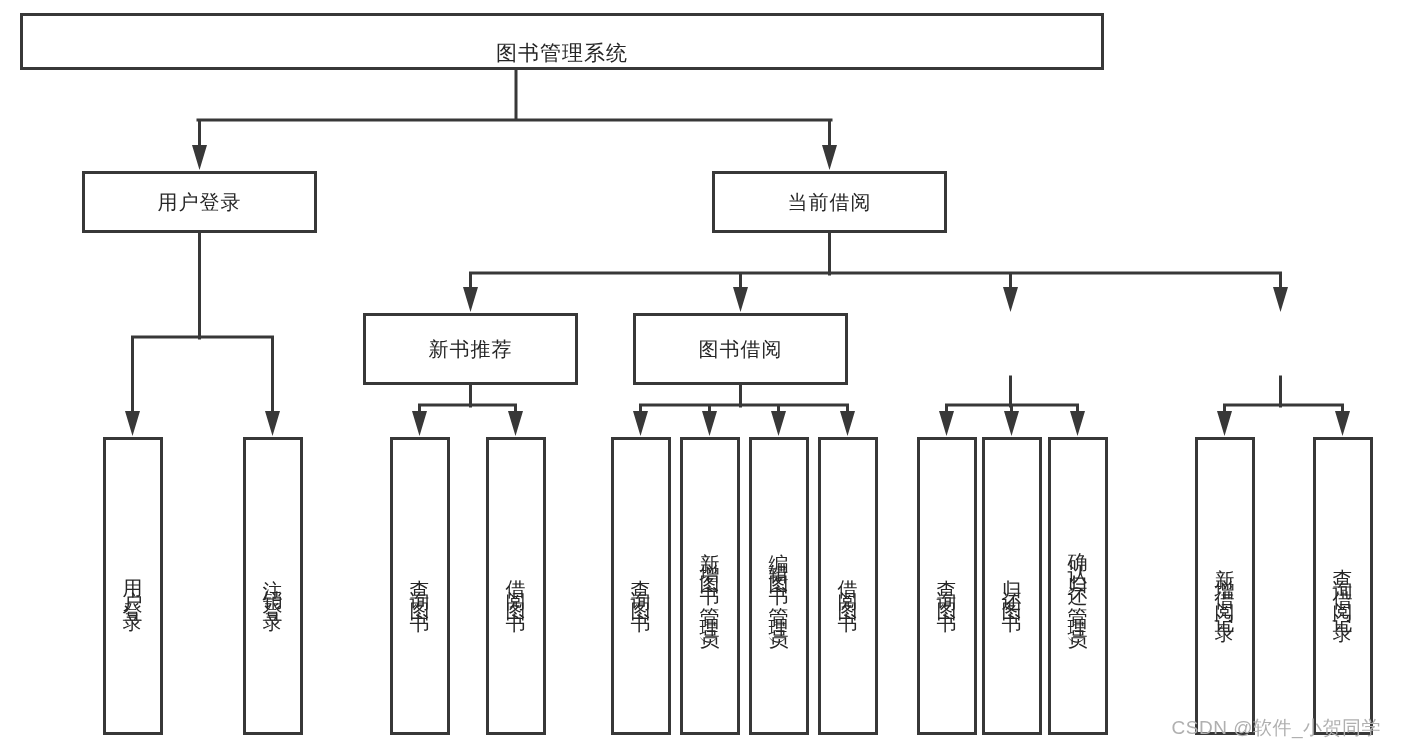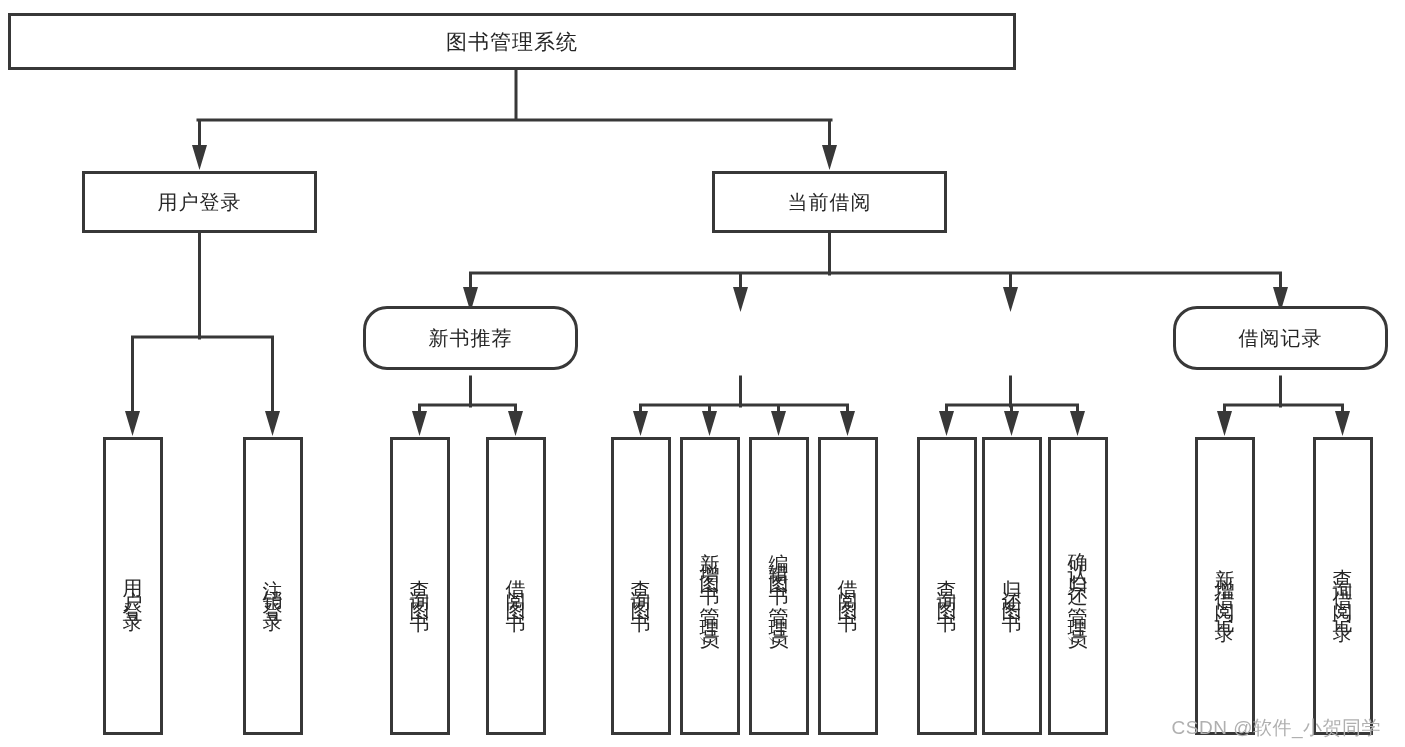--- a/index.html
+++ b/index.html
@@ -29,25 +29,25 @@
     position: absolute;
     border: 3px solid var(--line);
     background: #fff;
     color: var(--text);
     display: flex;
     align-items: center;
     justify-content: center;
     z-index: 2;
   }
   .box.h { font-size: 20px; letter-spacing: 1px; }
-  .box.root { left: 8px; top: 13px; width: 1008px; height: 57px; font-size: 21px; }
+  .box.root { left: 20px; top: 13px; width: 1084px; height: 57px; font-size: 21px; align-items: flex-end; }
   .box.l2 { top: 171px; width: 235px; height: 62px; }
   .box.l2a { left: 82px; }
   .box.l2b { left: 712px; }
-  .box.l3 { top: 306px; width: 215px; height: 64px; border-radius: 24px; }
+  .box.l3 { top: 313px; width: 215px; height: 72px; }
   .box.l3a { left: 363px; }
   .box.l3b { left: 633px; }
   .box.l3c { left: 903px; }
   .box.l3d { left: 1173px; }
   .box.leaf { top: 437px; width: 60px; height: 298px; }
   .box.leaf span {
     writing-mode: vertical-rl;
     font-size: 20px;
     letter-spacing: 11px;
     line-height: 1;
@@ -145,22 +145,22 @@
   <div class="box l2 l2a h">
     <span>用户登录</span>
   </div>
   <div class="box l2 l2b h">
     <span>当前借阅</span>
   </div>
 
   <div class="box l3 l3a h">
     <span>新书推荐</span>
   </div>
-  <div class="box l3 l3d h">
-    <span>借阅记录</span>
+  <div class="box l3 l3b h">
+    <span>图书借阅</span>
   </div>
 
   <div class="box leaf lf1">
     <span>用户登录</span>
   </div>
   <div class="box leaf lf2">
     <span>注销登录</span>
   </div>
 
   <div class="box leaf lf3">

